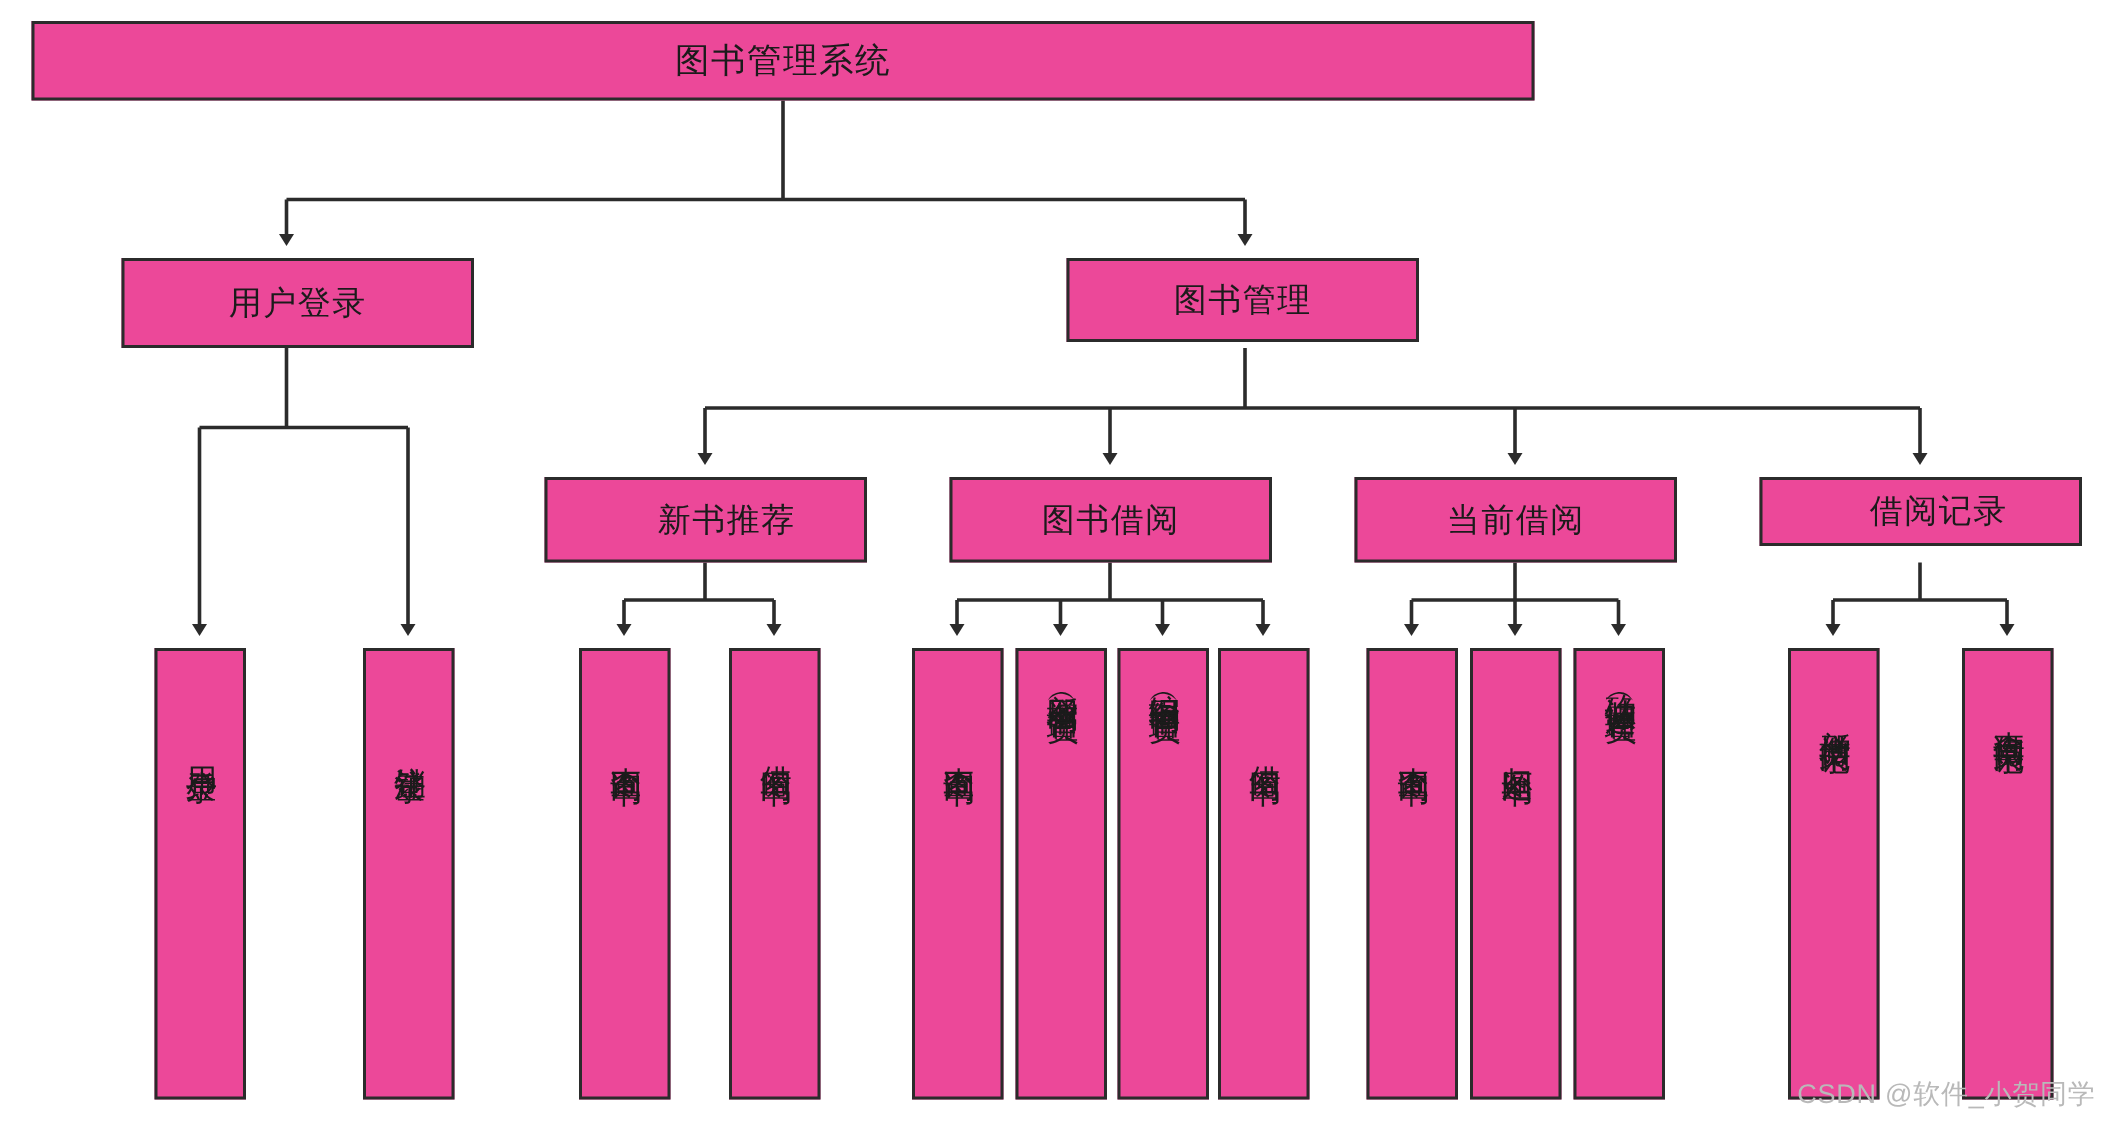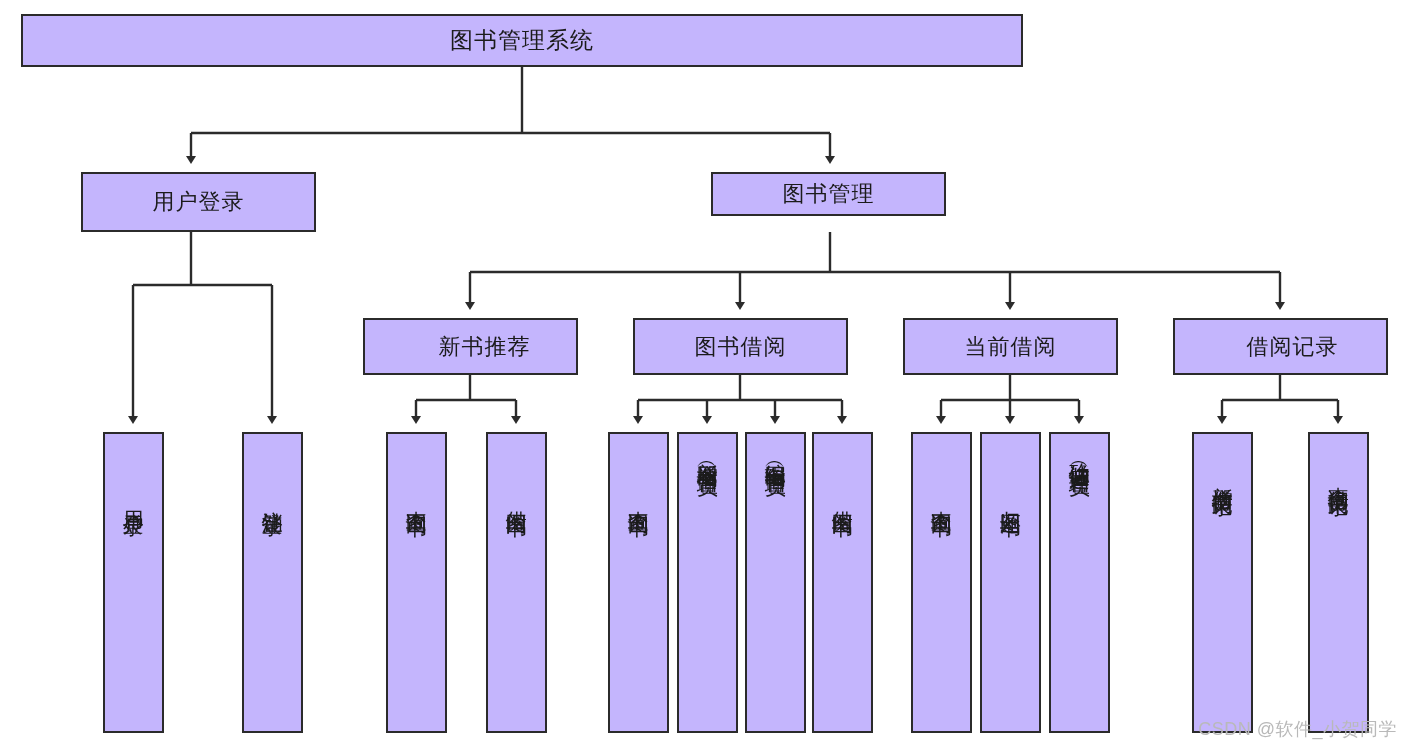--- a/index.html
+++ b/index.html
@@ -21,21 +21,21 @@
     position: absolute;
     left: 0;
     top: 0;
     width: 1405px;
     height: 747px;
   }
   .node {
     position: absolute;
     box-sizing: border-box;
     border: 2px solid #2b2b2b;
-    background: #c4b5fd;
+    background: #ec4899;
     color: #1a1a1a;
     display: flex;
     align-items: center;
     justify-content: center;
     z-index: 2;
   }
   .node-label {
     display: block;
     text-align: center;
     line-height: 1.05;
@@ -133,37 +133,37 @@
   </svg>
 
   <div class="node h-node root" style="left:21px; top:14px; width:1002px; height:53px;">
     <span class="node-label">图书管理系统</span>
   </div>
 
   <div class="node h-node" style="left:81px; top:172px; width:235px; height:60px;">
     <span class="node-label">用户登录</span>
   </div>
 
-  <div class="node h-node" style="left:711px; top:172px; width:235px; height:44px;">
+  <div class="node h-node" style="left:711px; top:172px; width:235px; height:56px;">
     <span class="node-label">图书管理</span>
   </div>
 
   <div class="node h-node" style="left:363px; top:318px; width:215px; height:57px;padding-left:28px;">
     <span class="node-label">新书推荐</span>
   </div>
 
   <div class="node h-node" style="left:633px; top:318px; width:215px; height:57px;">
     <span class="node-label">图书借阅</span>
   </div>
 
   <div class="node h-node" style="left:903px; top:318px; width:215px; height:57px;">
     <span class="node-label">当前借阅</span>
   </div>
 
-  <div class="node h-node" style="left:1173px; top:318px; width:215px; height:57px;padding-left:24px;">
+  <div class="node h-node" style="left:1173px; top:318px; width:215px; height:46px;padding-left:24px;">
     <span class="node-label">借阅记录</span>
   </div>
 
   <div class="node v-node" style="left:103px; top:432px; width:61px; height:301px; padding-top:60px;">
     <span class="node-label">用户登录</span>
   </div>
 
   <div class="node v-node" style="left:242px; top:432px; width:61px; height:301px; padding-top:60px;">
     <span class="node-label">注销登录</span>
   </div>

